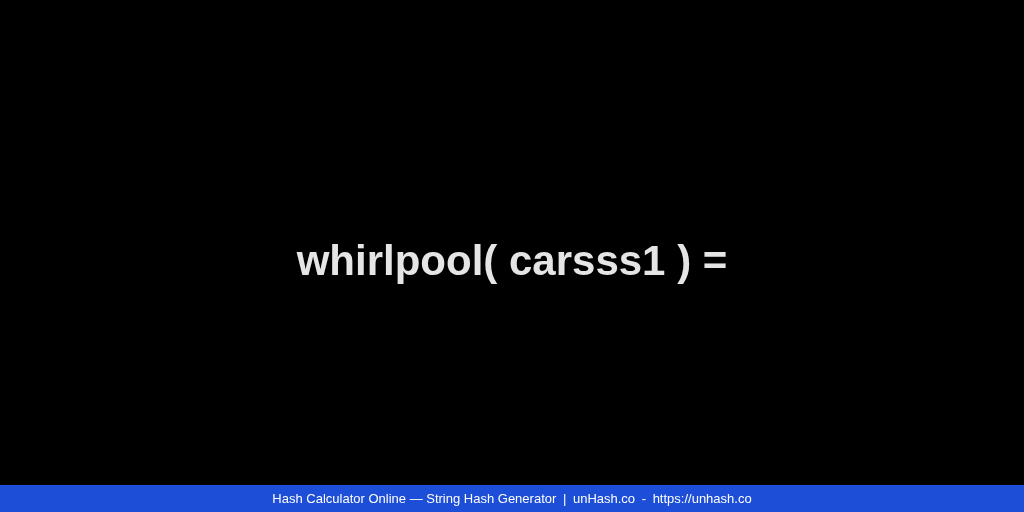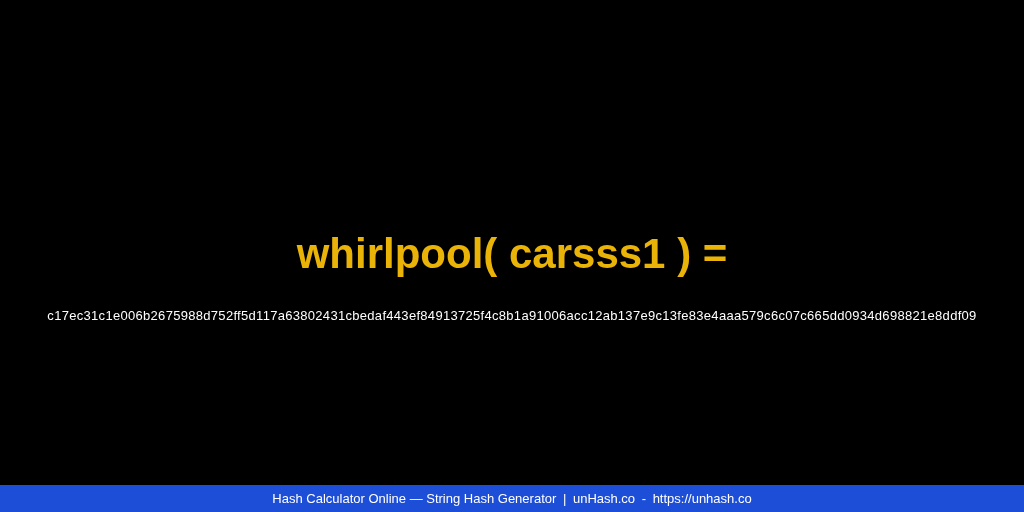--- a/index.html
+++ b/index.html
@@ -25,21 +25,21 @@
       flex-direction: column;
       align-items: center;
       justify-content: center;
       flex: 1;
       width: 100%;
       padding-top: 40px;
     }
     .hash-expression {
       font-size: 42px;
       font-weight: bold;
-      color: #eab308;
+      color: #e5e5e5;
       margin-bottom: 30px;
       text-align: center;
     }
     .hash-output {
       font-size: 13px;
       color: #ffffff;
       text-align: center;
       font-family: Arial, sans-serif;
       letter-spacing: 0.3px;
       word-break: break-all;
@@ -62,18 +62,17 @@
     }
     .footer-sep {
       margin: 0 3px;
     }
   </style>
 </head>
 <body>
 
 <div class="main-content">
   <div class="hash-expression">whirlpool( carsss1 ) =</div>
-  <div class="hash-output">c17ec31c1e006b2675988d752ff5d117a63802431cbedaf443ef84913725f4c8b1a91006acc12ab137e9c13fe83e4aaa579c6c07c665dd0934d698821e8ddf09</div>
 </div>
 
 <div class="footer">
   <span>Hash Calculator Online — String Hash Generator</span><span class="footer-sep"> | </span><a class="footer-link">unHash.co</a><span class="footer-sep"> - </span><a class="footer-link">https://unhash.co</a>
 </div>
 
 </body></html>

